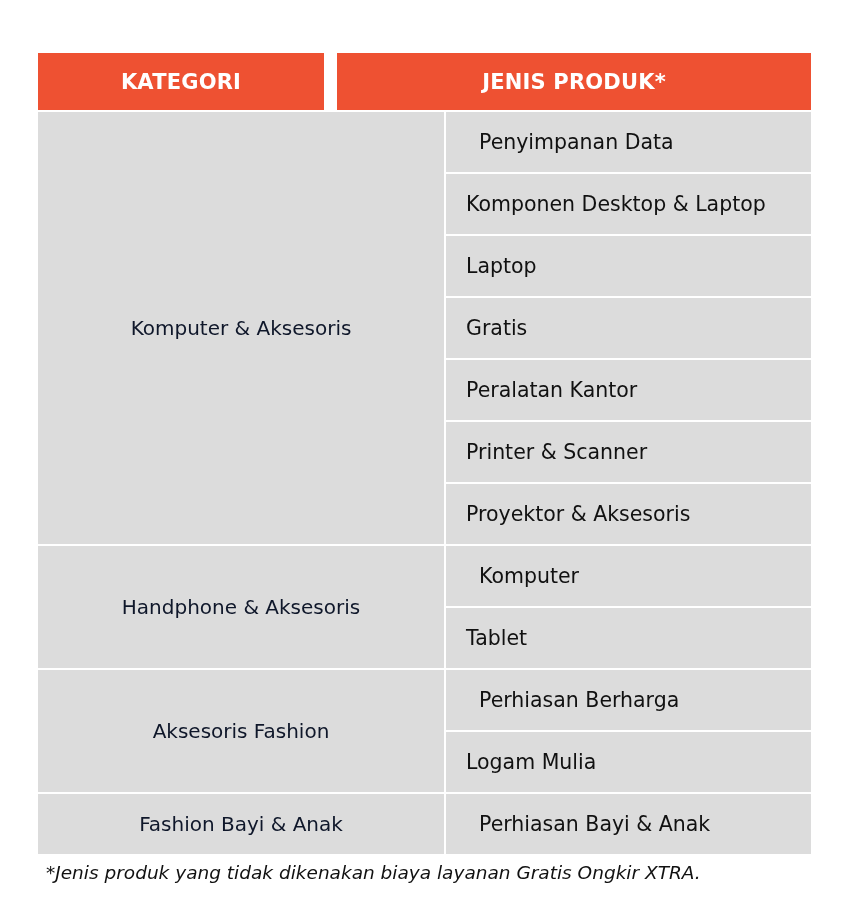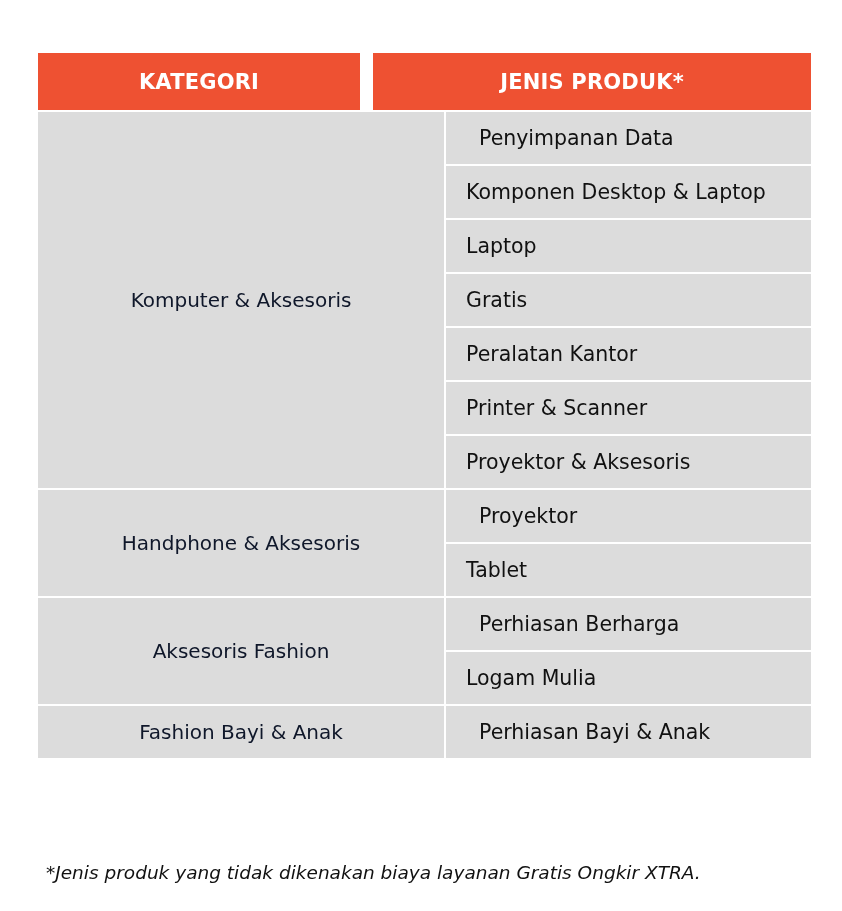--- a/index.html
+++ b/index.html
@@ -1,25 +1,25 @@
 <!DOCTYPE html>
 <html><head>
 <meta charset="utf-8">
 <style>
   html, body { margin:0; padding:0; background:#ffffff; }
   body { width:842px; height:911px; position:relative; font-family:"DejaVu Sans", sans-serif; overflow:hidden; }
   .tbl { position:absolute; left:38px; top:53px; width:773px; }
   .hdr { display:flex; height:57px; }
   .hcell { background:#ee5132; color:#ffffff; font-weight:bold; font-size:21px; display:flex; align-items:center; justify-content:center; letter-spacing:0.2px; }
-  .hc1 { width:322px; }
+  .hc1 { width:286px; }
   .hc2 { flex:1; margin-left:13px; }
   .group { display:flex; margin-top:2px; }
   .cat { width:406px; background:#dcdcdc; display:flex; align-items:center; justify-content:center; font-size:20px; color:#0f172a; }
   .prods { flex:1; margin-left:2px; display:flex; flex-direction:column; }
-  .prod { height:52px; background:#dcdcdc; display:flex; align-items:center; padding-left:33px; font-size:20.5px; color:#111; }
+  .prod { height:60px; background:#dcdcdc; display:flex; align-items:center; padding-left:33px; font-size:20.5px; color:#111; }
   .prod + .prod { margin-top:2px;padding-left:20px; }
   .foot { position:absolute; left:46px; top:862px; font-size:18.5px; font-style:italic; color:#111; }
 </style>
 </head>
 <body>
 
 <div class="tbl">
   <div class="hdr">
     <div class="hcell hc1">KATEGORI</div>
     <div class="hcell hc2">JENIS PRODUK*</div>
@@ -34,21 +34,21 @@
       <div class="prod">Gratis</div>
       <div class="prod">Peralatan Kantor</div>
       <div class="prod">Printer &amp; Scanner</div>
       <div class="prod">Proyektor &amp; Aksesoris</div>
     </div>
   </div>
 
   <div class="group">
     <div class="cat">Handphone &amp; Aksesoris</div>
     <div class="prods">
-      <div class="prod">Proyektor</div>
+      <div class="prod">Komputer</div>
       <div class="prod">Tablet</div>
     </div>
   </div>
 
   <div class="group">
     <div class="cat">Aksesoris Fashion</div>
     <div class="prods">
       <div class="prod">Perhiasan Berharga</div>
       <div class="prod">Logam Mulia</div>
     </div>

